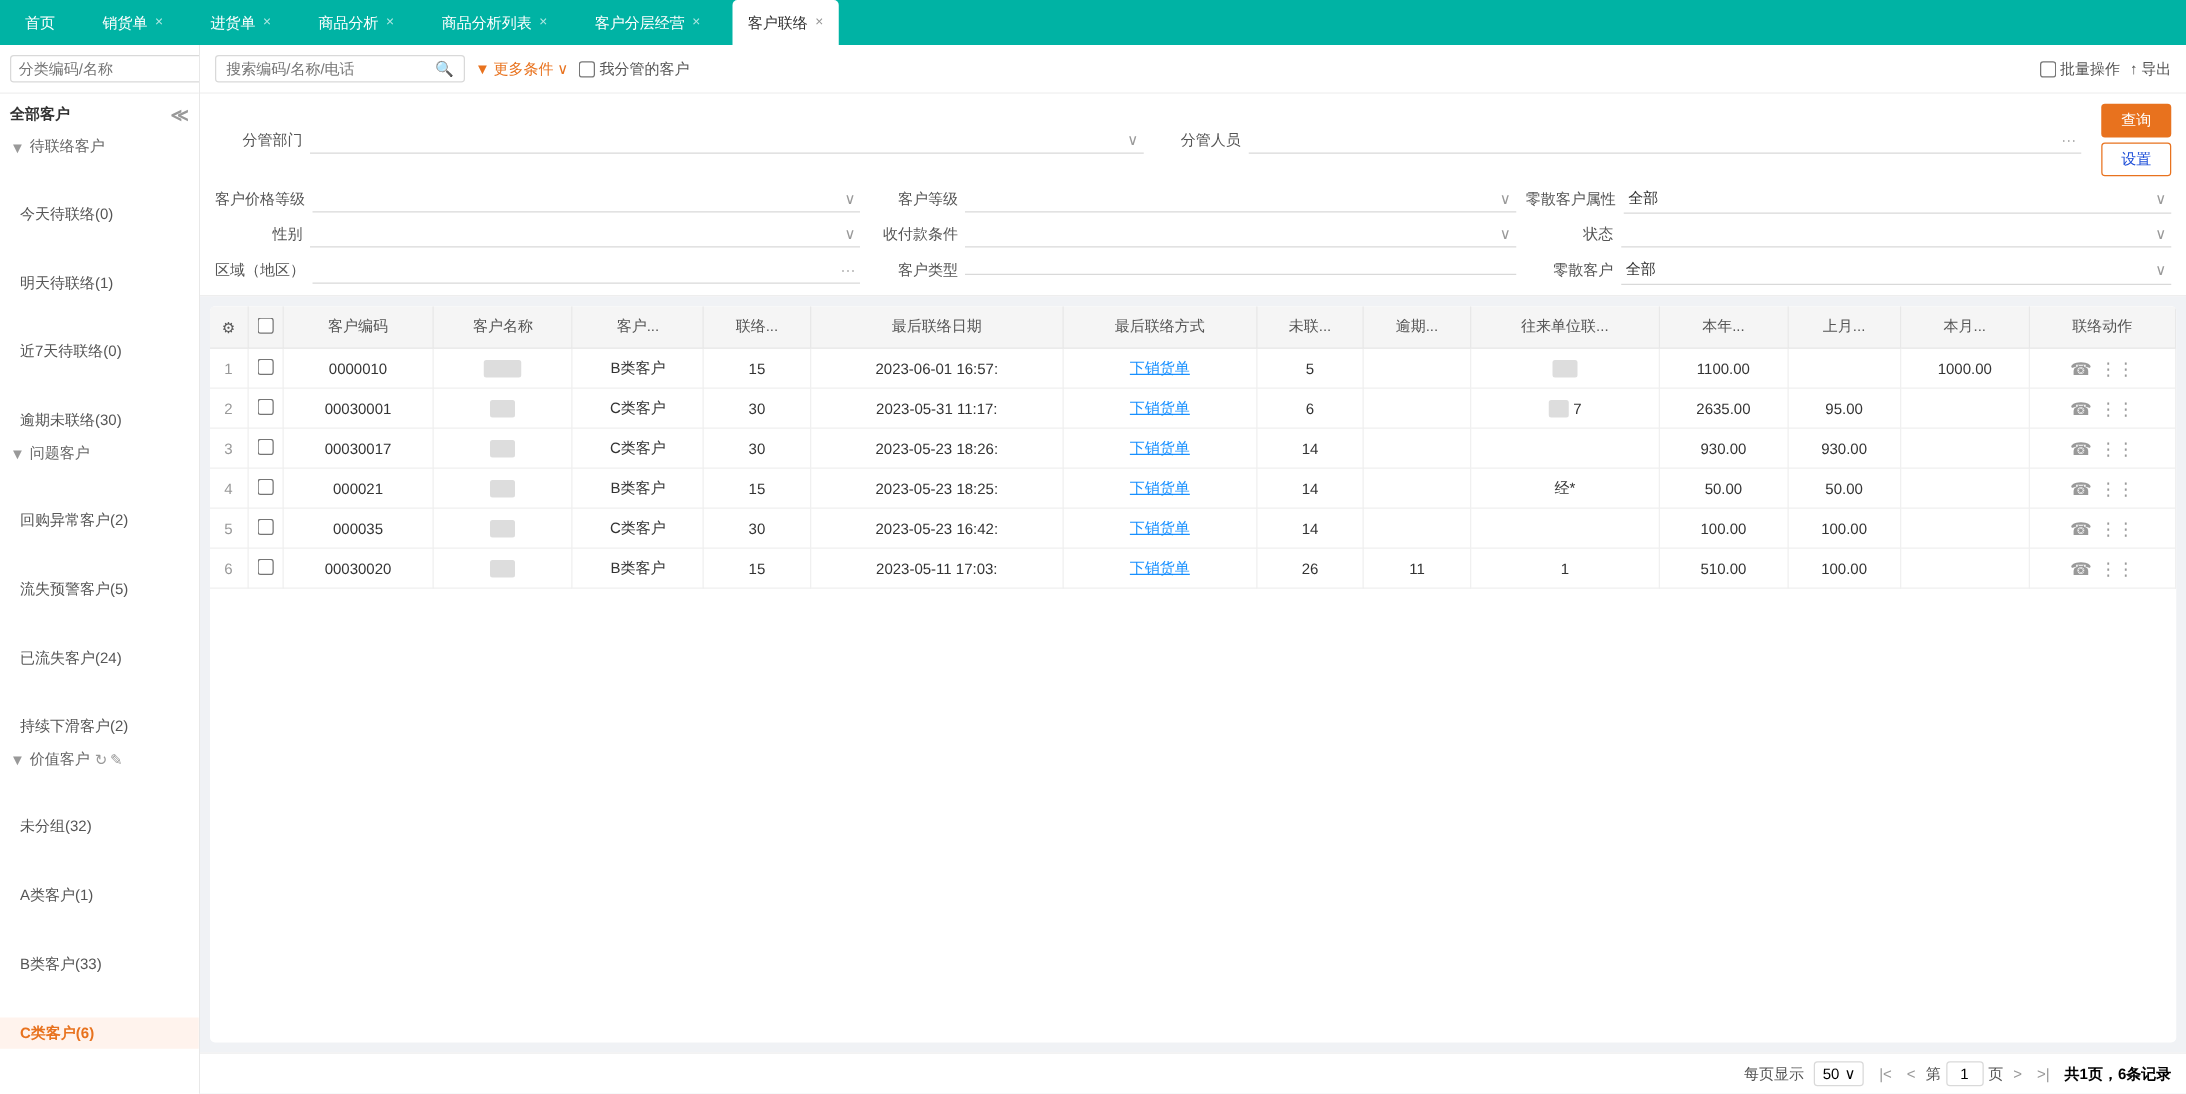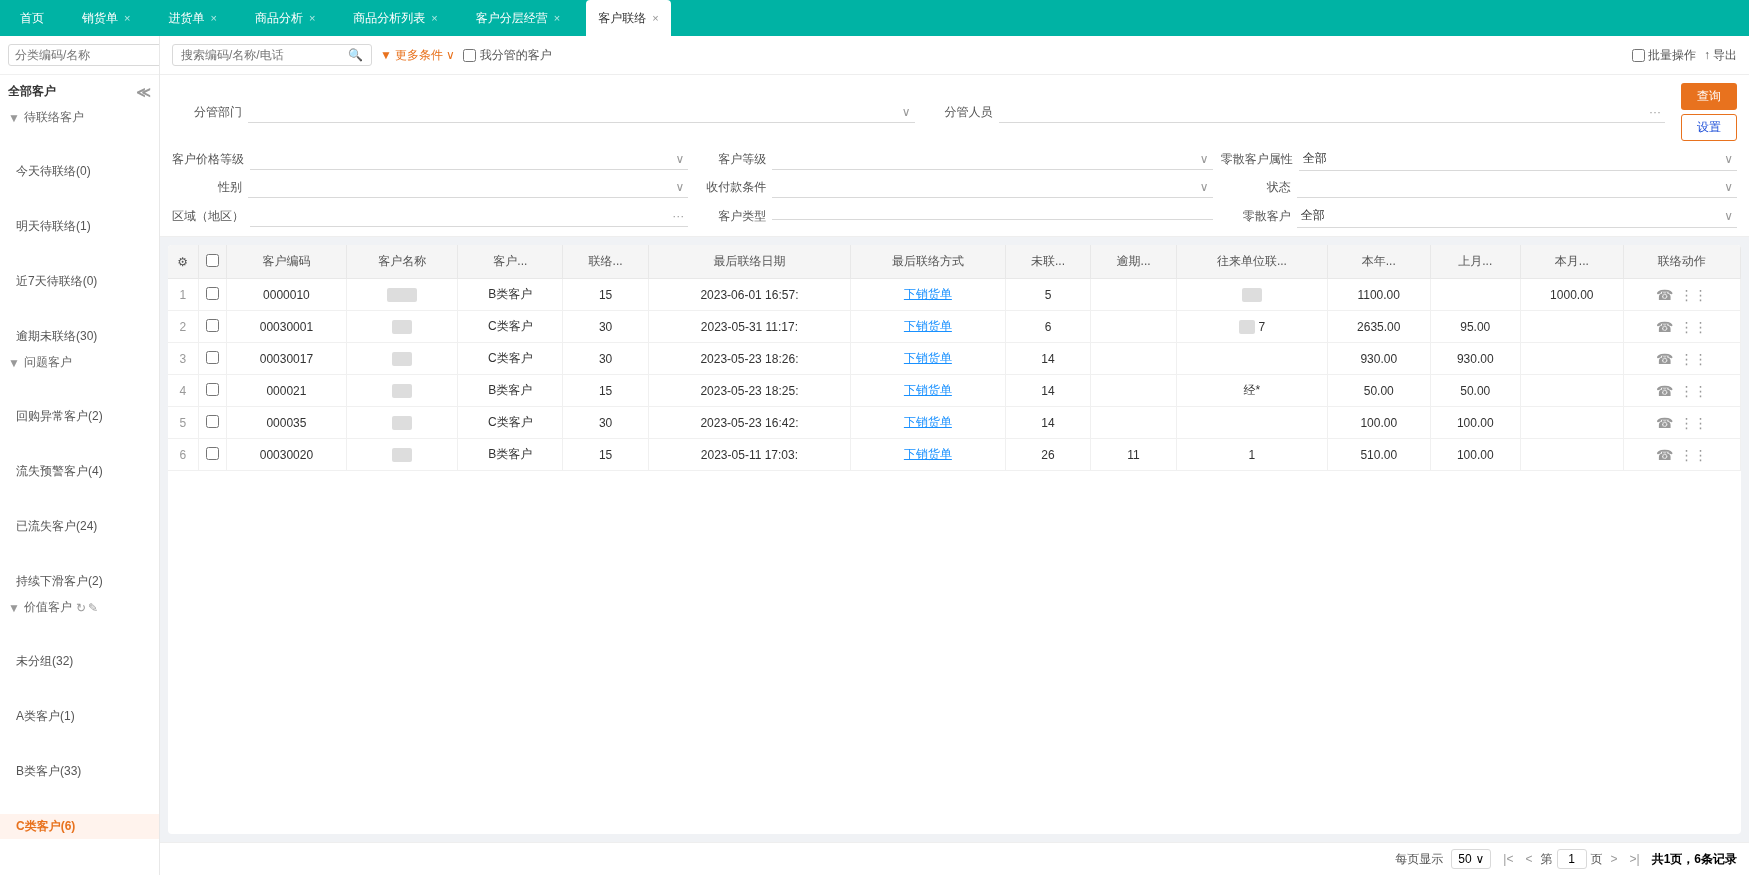--- a/index.html
+++ b/index.html
@@ -361,21 +361,21 @@
     </div>
 
     <div class="sidebar-group-title">
       <span class="arrow">▼</span>
       <span>问题客户</span>
     </div>
     <div class="sidebar-item">
       <span>回购异常客户(2)</span>
     </div>
     <div class="sidebar-item">
-      <span>流失预警客户(4)</span>
+      <span>流失预警客户(5)</span>
     </div>
     <div class="sidebar-item">
       <span>已流失客户(24)</span>
     </div>
     <div class="sidebar-item">
       <span>持续下滑客户(2)</span>
     </div>
 
     <div class="sidebar-group-title">
       <span class="arrow">▼</span>

